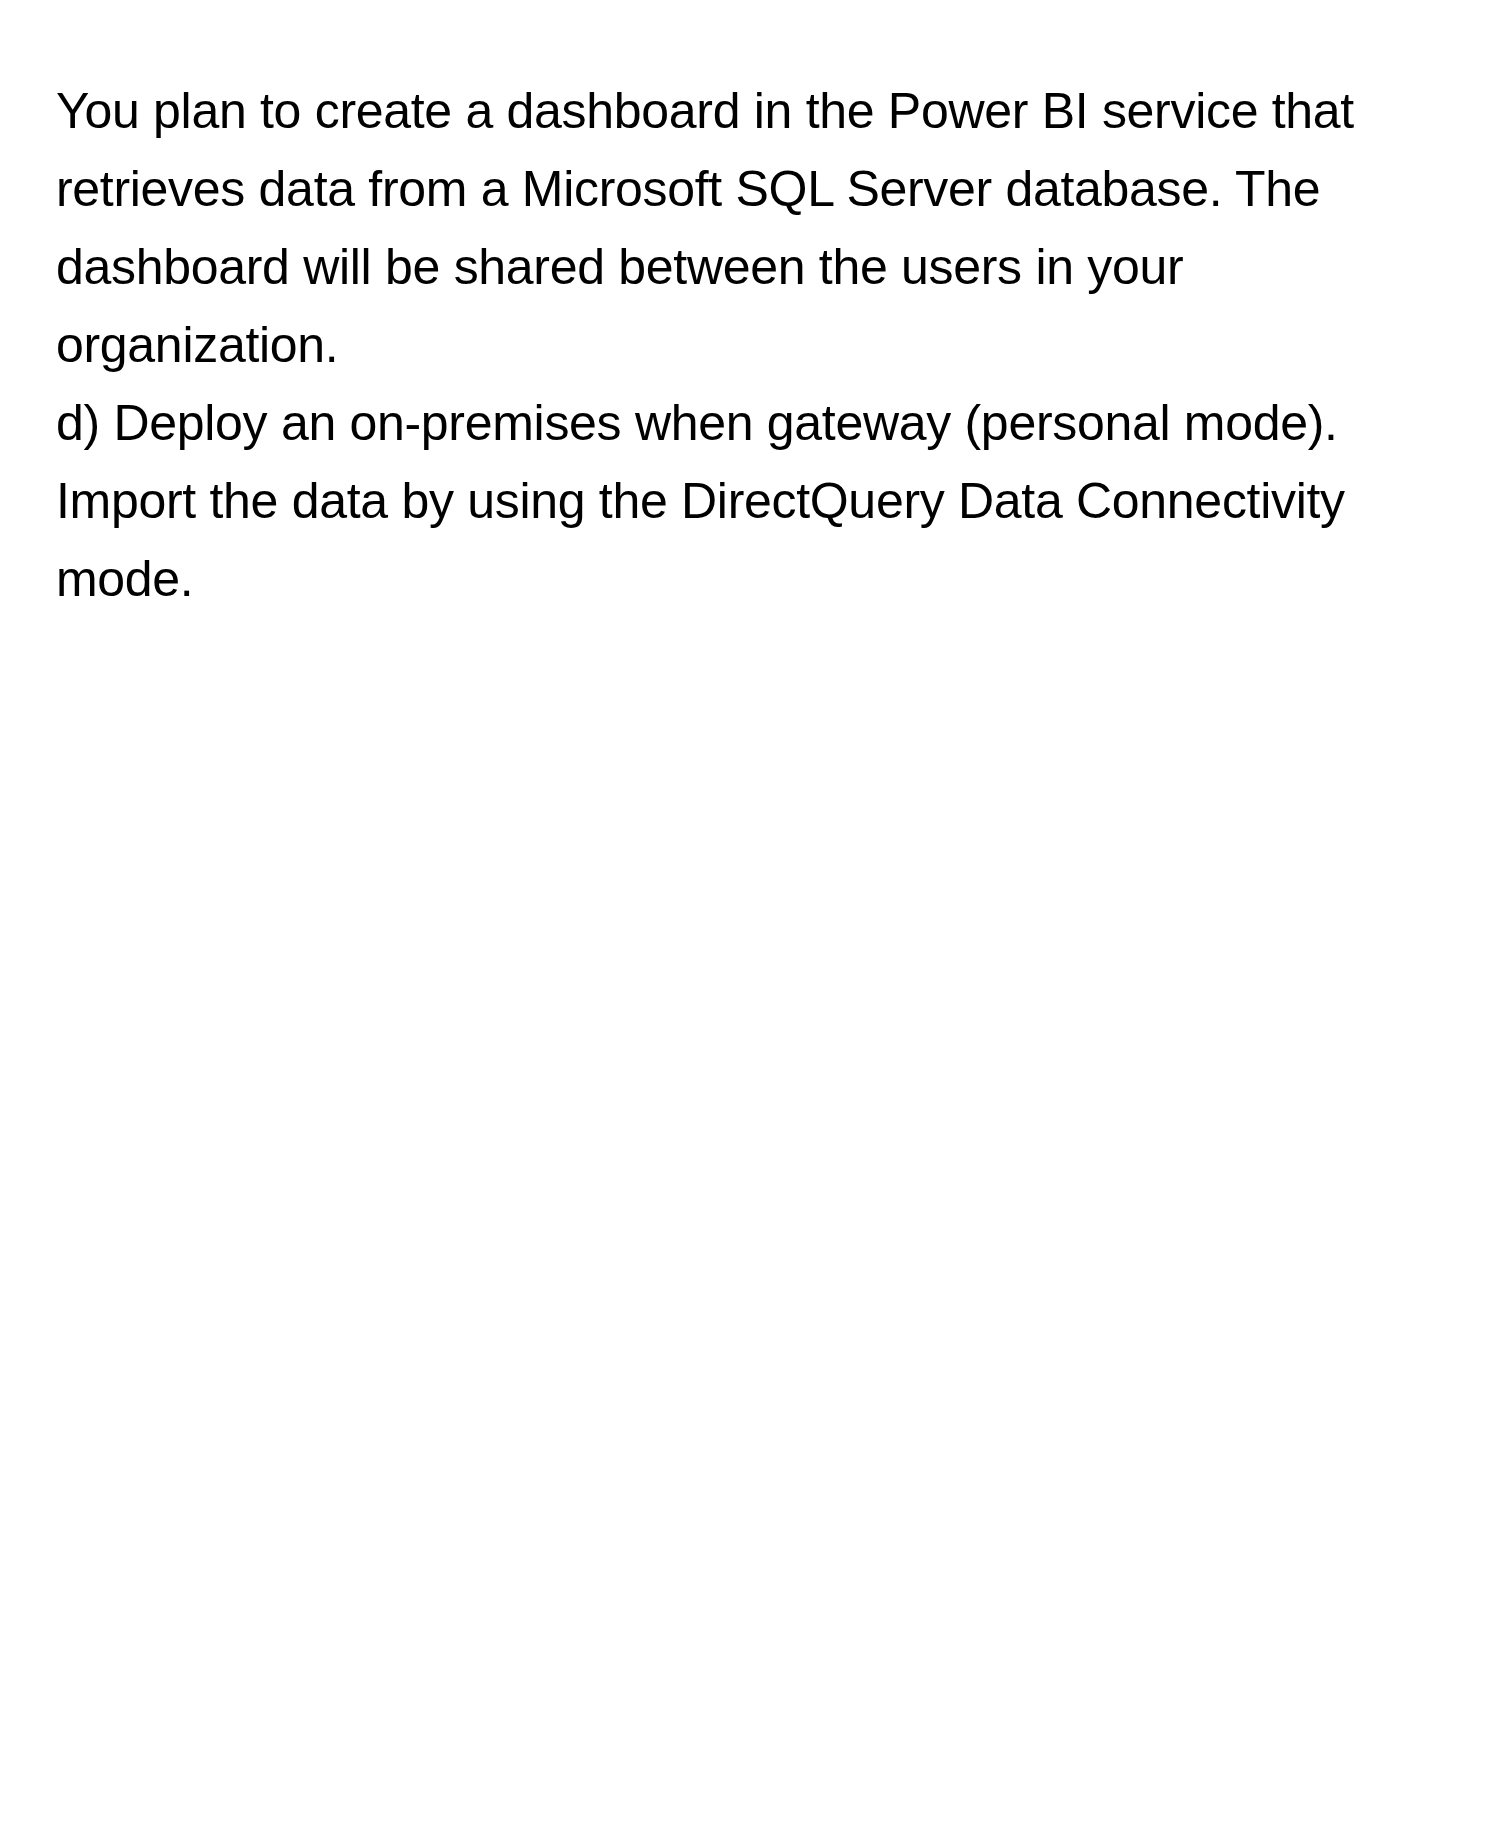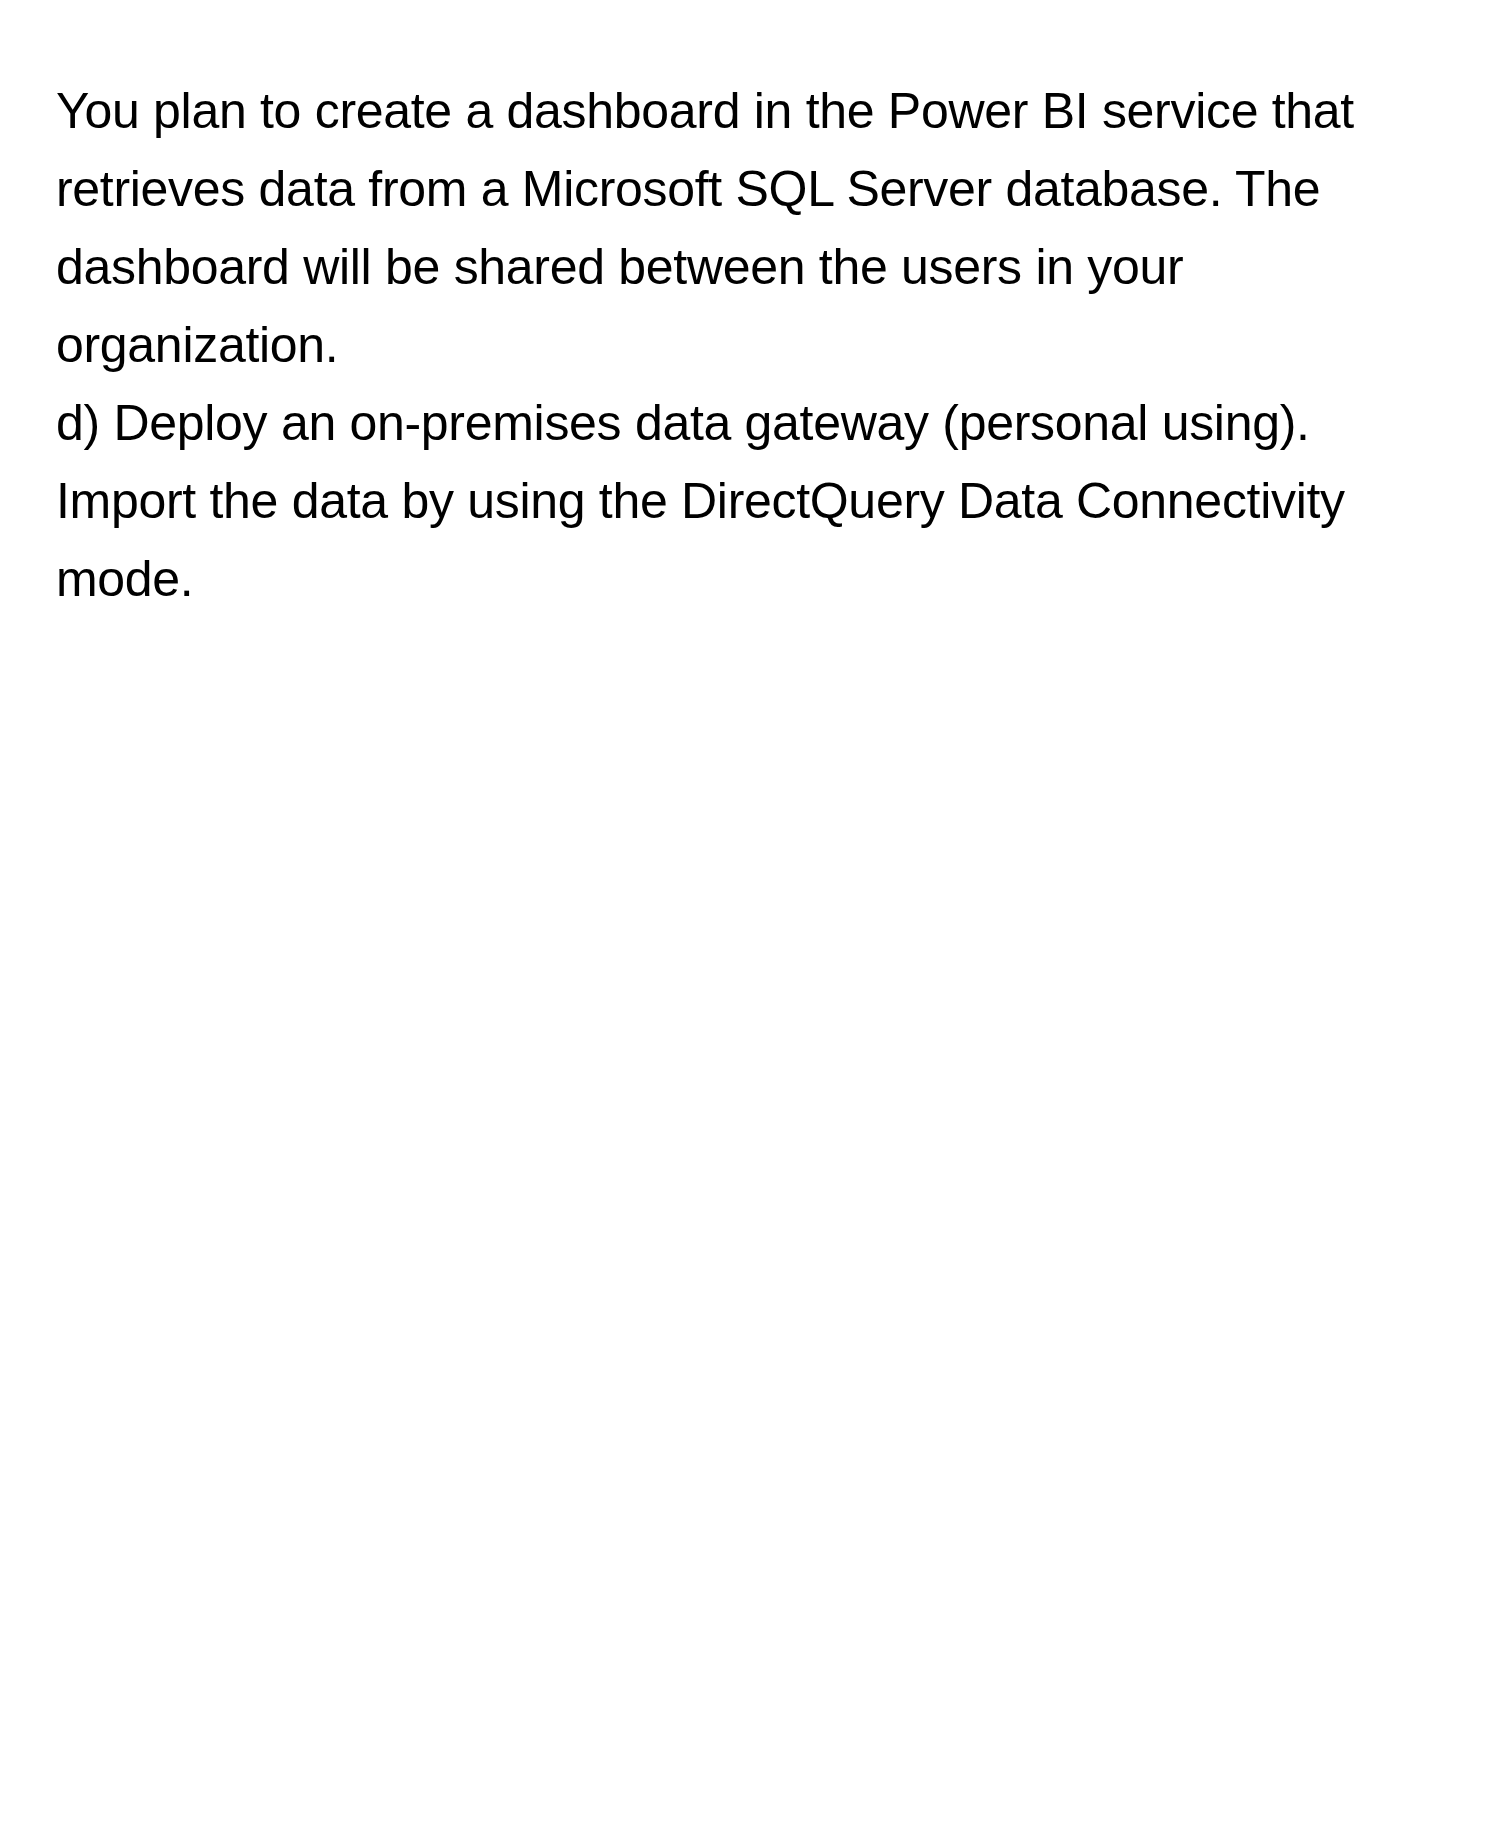--- a/index.html
+++ b/index.html
@@ -25,14 +25,14 @@
     }
     .option {
       margin-bottom: 0;
     }
   </style>
 </head>
 <body>
 
 <div class="content">
   <div class="paragraph">You plan to create a dashboard in the Power BI service that retrieves data from a Microsoft SQL Server database. The dashboard will be shared between the users in your organization.</div>
-  <div class="option">d) Deploy an on-premises data gateway (personal using). Import the data by using the DirectQuery Data Connectivity mode.</div>
+  <div class="option">d) Deploy an on-premises when gateway (personal mode). Import the data by using the DirectQuery Data Connectivity mode.</div>
 </div>
 
 </body></html>

